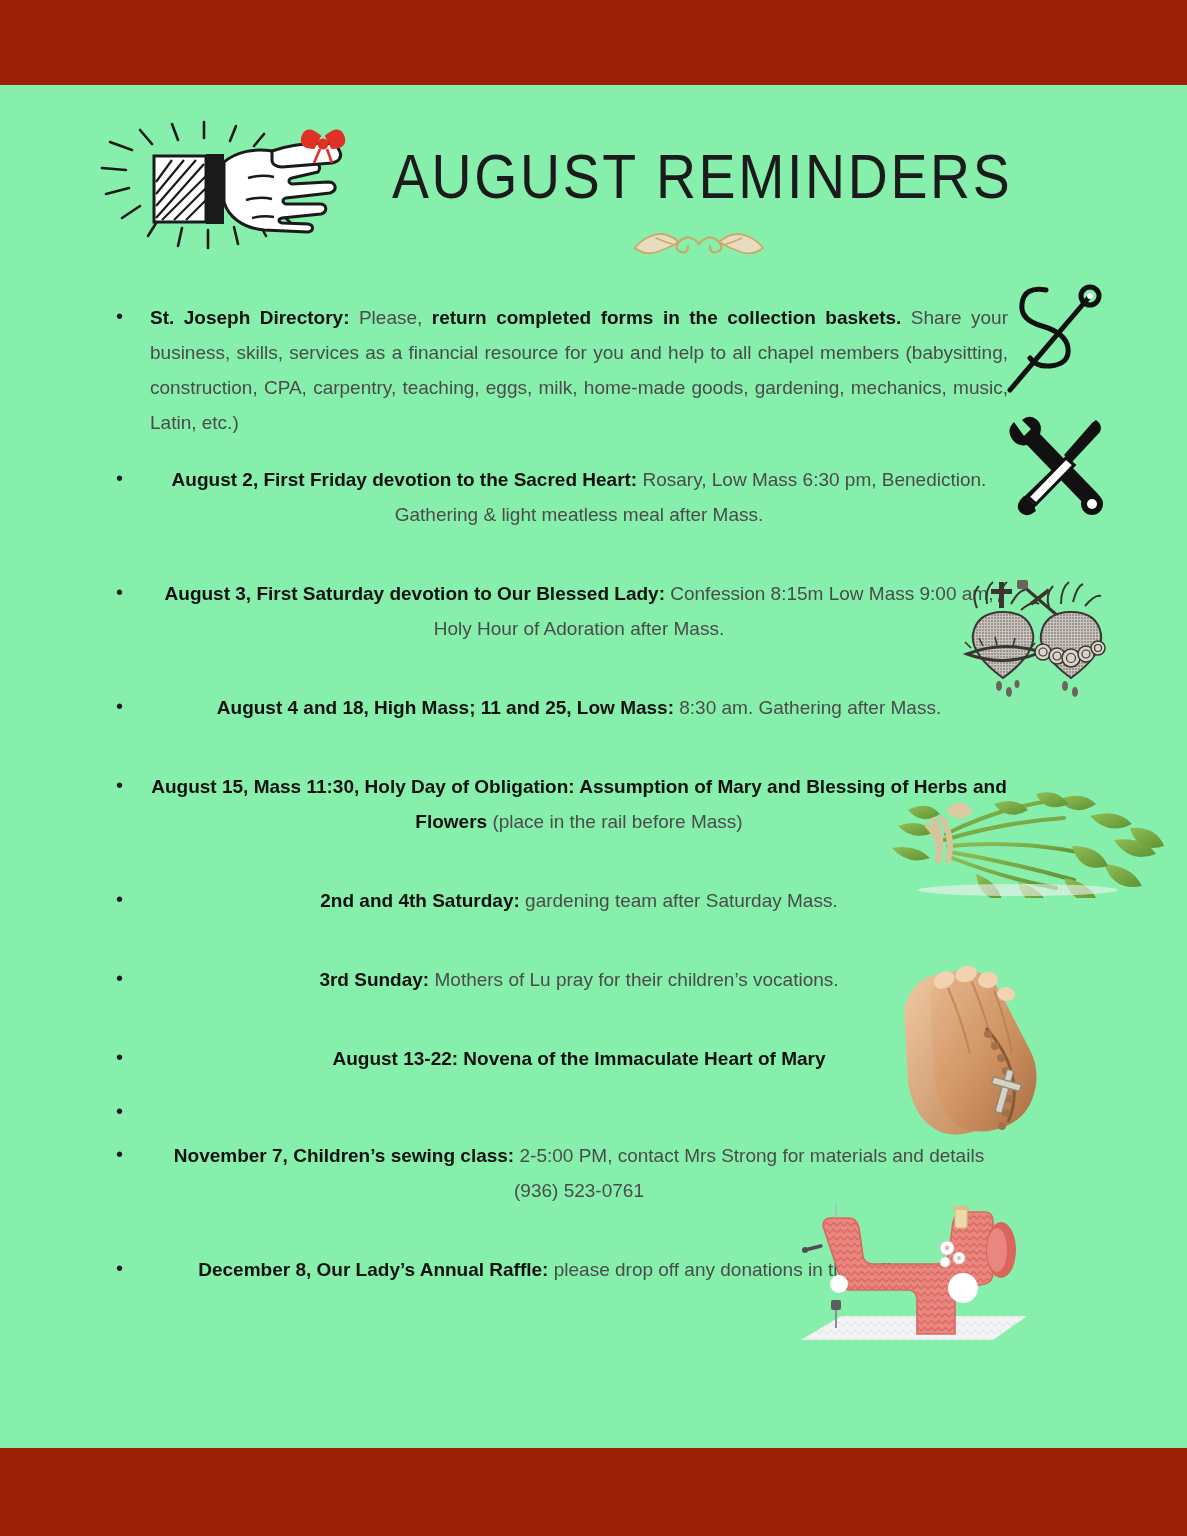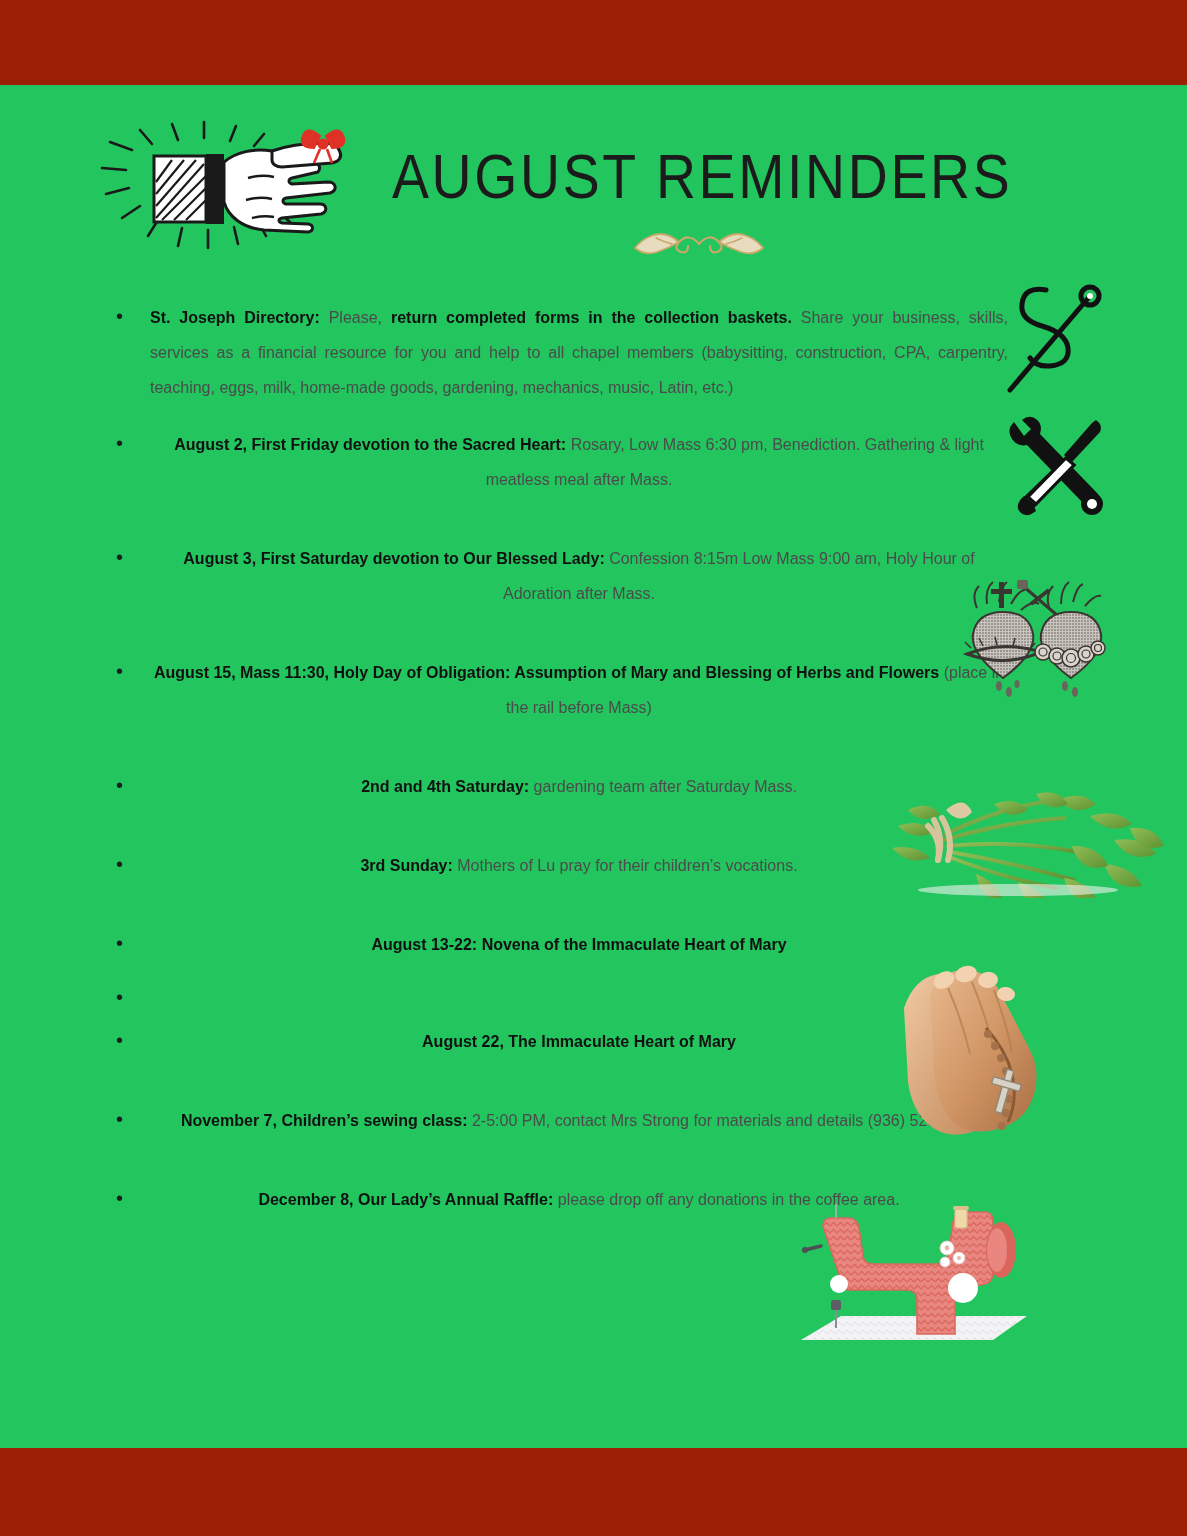--- a/index.html
+++ b/index.html
@@ -9,21 +9,21 @@
     width: 1187px;
     height: 1536px;
     background: #ffffff;
     font-family: "Liberation Sans", sans-serif;
   }
 
   .page {
     position: relative;
     width: 1187px;
     height: 1536px;
-    background: #22c55e;
+    background: #86efac;
     overflow: hidden;
   }
 
   
   .band {
     position: absolute;
     left: 0;
     width: 1187px;
     background: #9c2006;
   }
@@ -64,21 +64,21 @@
   .reminders {
     position: absolute;
     left: 108px; top: 300px;
     width: 900px;
   }
   .item {
     position: relative;
     padding-left: 42px;
     margin-bottom: 30px;
     color: #4b4b4b;
-    font-size: 16px;
+    font-size: 19px;
     line-height: 35px;
     text-align: justify;
     text-justify: inter-word;
   }
   .item.no-justify { text-align: center; }
   .item.tight { margin-bottom: 19px; }
   .item.gap-sm { margin-bottom: 22px; }
   .item.gap-lg { margin-bottom: 44px; }
 
   .item::before {
@@ -196,20 +196,23 @@
     </div>
 
     <div class="item no-justify gap-lg">
       <span class="b">August 2, First Friday devotion to the Sacred Heart:</span><span class="r"> Rosary, Low Mass 6:30 pm, Benediction. Gathering &amp; light meatless meal after Mass.</span>
     </div>
 
     <div class="item no-justify gap-lg">
       <span class="b">August 3, First Saturday devotion to Our Blessed Lady:</span><span class="r"> Confession 8:15m Low Mass 9:00 am, Holy Hour of Adoration after Mass.</span>
     </div>
 
+    <div class="item no-justify gap-lg">
+      <span class="b">August 4 and 18, High Mass; 11 and 25, Low Mass:</span><span class="r"> 8:30 am. Gathering after Mass.</span>
+    </div>
 
     <div class="item no-justify gap-lg">
       <span class="b">August 15, Mass 11:30, Holy Day of Obligation: Assumption of Mary and Blessing of Herbs and Flowers</span><span class="r"> (place in the rail before Mass)</span>
     </div>
 
     <div class="item no-justify gap-lg">
       <span class="b">2nd and 4th Saturday:</span><span class="r"> gardening team after Saturday Mass.</span>
     </div>
 
     <div class="item no-justify gap-lg">
@@ -217,23 +220,20 @@
     </div>
 
     <div class="item no-justify tight">
       <span class="b">August 13-22: Novena of the Immaculate Heart of Mary</span><span class="r"></span>
     </div>
 
     <div class="item no-justify empty">
       <span class="b"></span>
     </div>
 
-    <div class="item no-justify gap-lg">
-      <span class="b">August 22, The Immaculate Heart of Mary</span><span class="r"></span>
-    </div>
 
     <div class="item no-justify gap-lg">
       <span class="b">November 7, Children’s sewing class:</span><span class="r"> 2-5:00 PM, contact Mrs Strong for materials and details (936) 523-0761</span>
     </div>
 
     <div class="item no-justify">
       <span class="b">December 8, Our Lady’s Annual Raffle:</span><span class="r"> please drop off any donations in the coffee area.</span>
     </div>
 
   </div>

